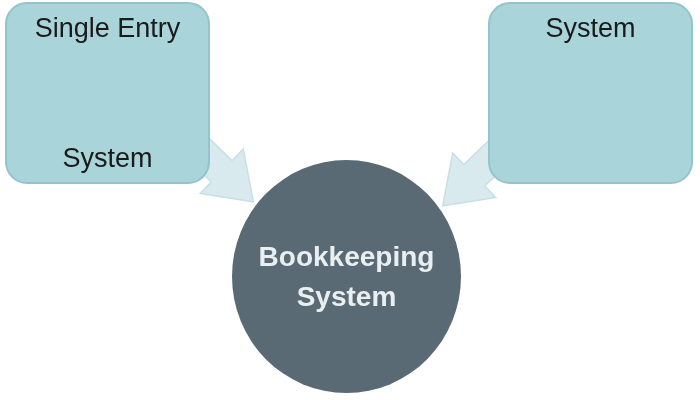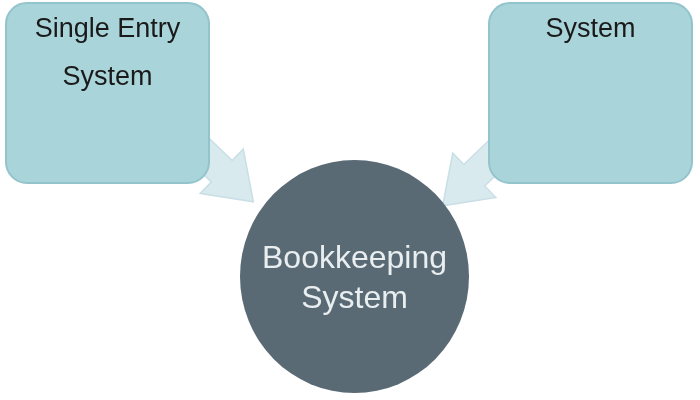--- a/index.html
+++ b/index.html
@@ -32,46 +32,47 @@
     position: absolute;
     top: 2px;
     width: 201px;
     height: 178px;
     background: #a9d4d9;
     border: 2px solid #93c4cc;
     border-radius: 22px;
     z-index: 3;
     display: flex;
     flex-direction: column;
-    justify-content: flex-start;
+    justify-content: space-between;
     align-items: center;
     text-align: center;
     color: #1a1a1a;
     font-size: 27px;
     line-height: 48px;
   }
   .node-box.left  { left: 5px; }
   .node-box.right { left: 488px; }
   .node-circle {
     position: absolute;
-    left: 240px;
+    left: 232px;
     top: 160px;
     width: 229px;
     height: 233px;
     background: #5a6a75;
     border-radius: 50%;
     z-index: 2;
     display: flex;
     flex-direction: column;
     justify-content: center;
     align-items: center;
     text-align: center;
     color: #e9eef0;
-    font-size: 32px;
+    font-size: 28px;
     line-height: 40px;
+    font-weight: bold;
   }
   .label-line { display: block; }
 </style>
 </head>
 <body>
 
 <div class="canvas">
 
   <svg class="arrows-layer" viewBox="0 0 700 400" xmlns="http://www.w3.org/2000/svg">
     <polygon class="arrow" points="0,-15 58,-15 58,-31 102,0 58,31 58,15 0,15" transform="translate(180,131) rotate(44)"></polygon>

